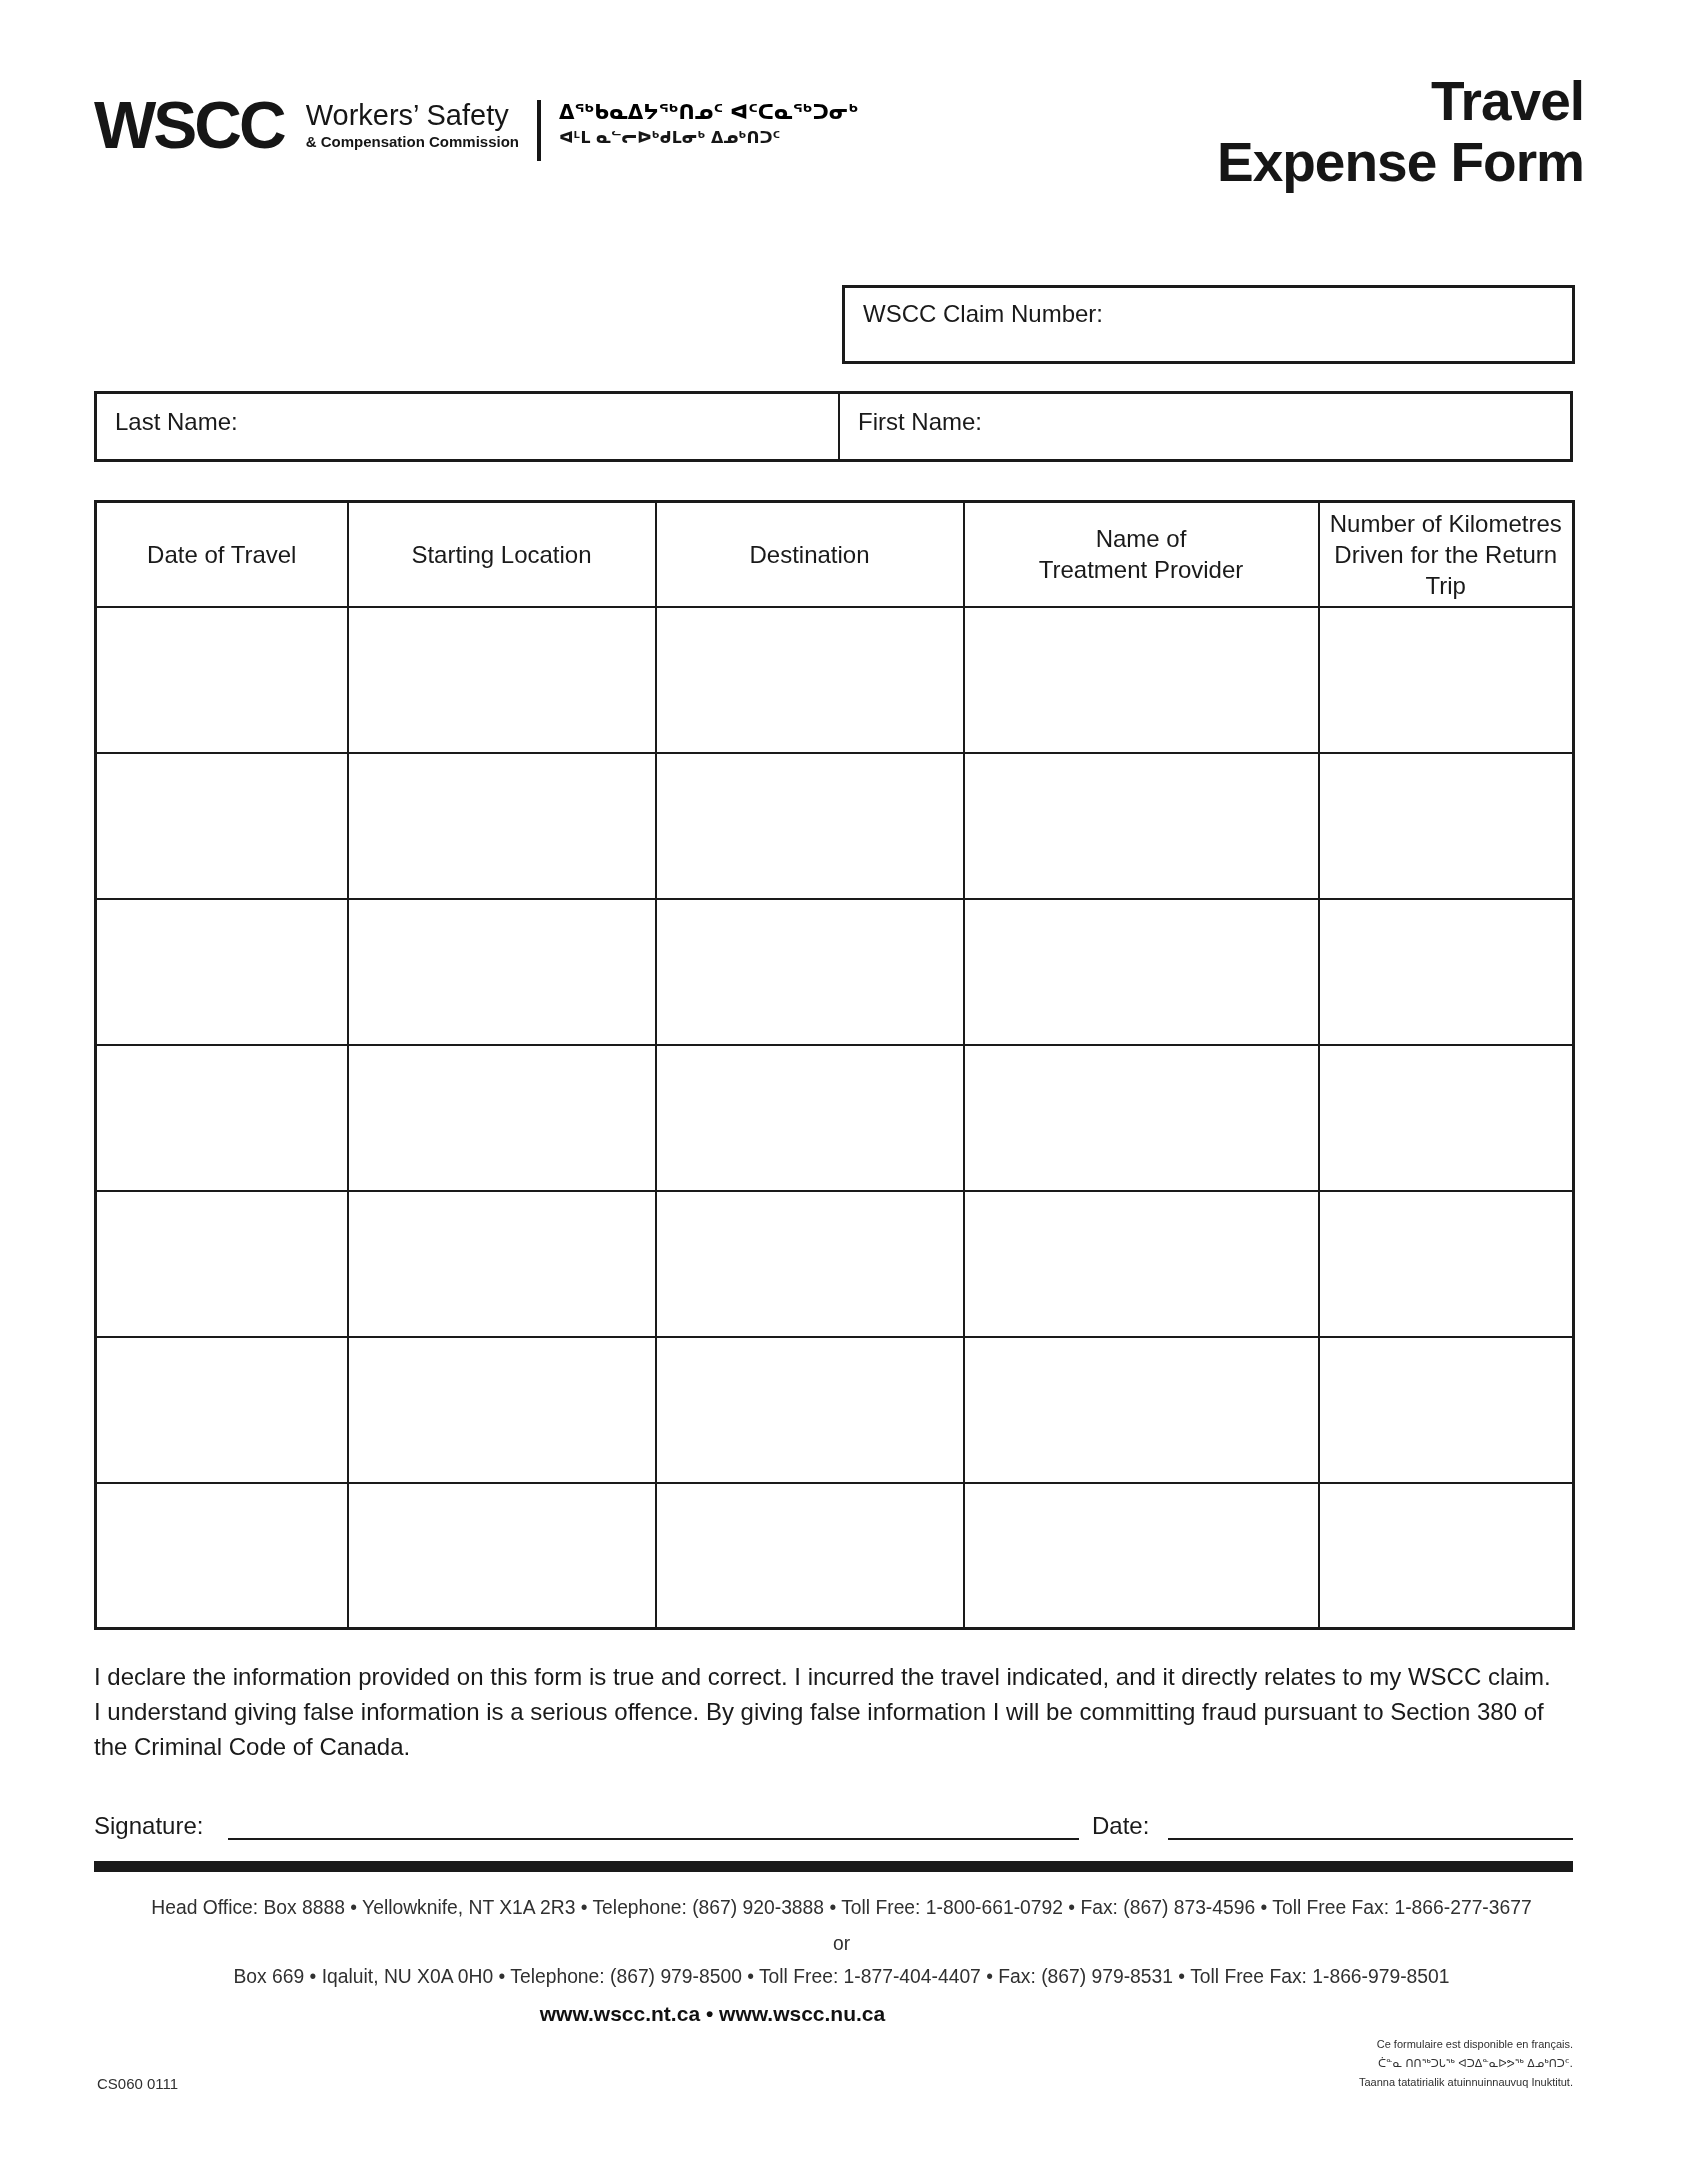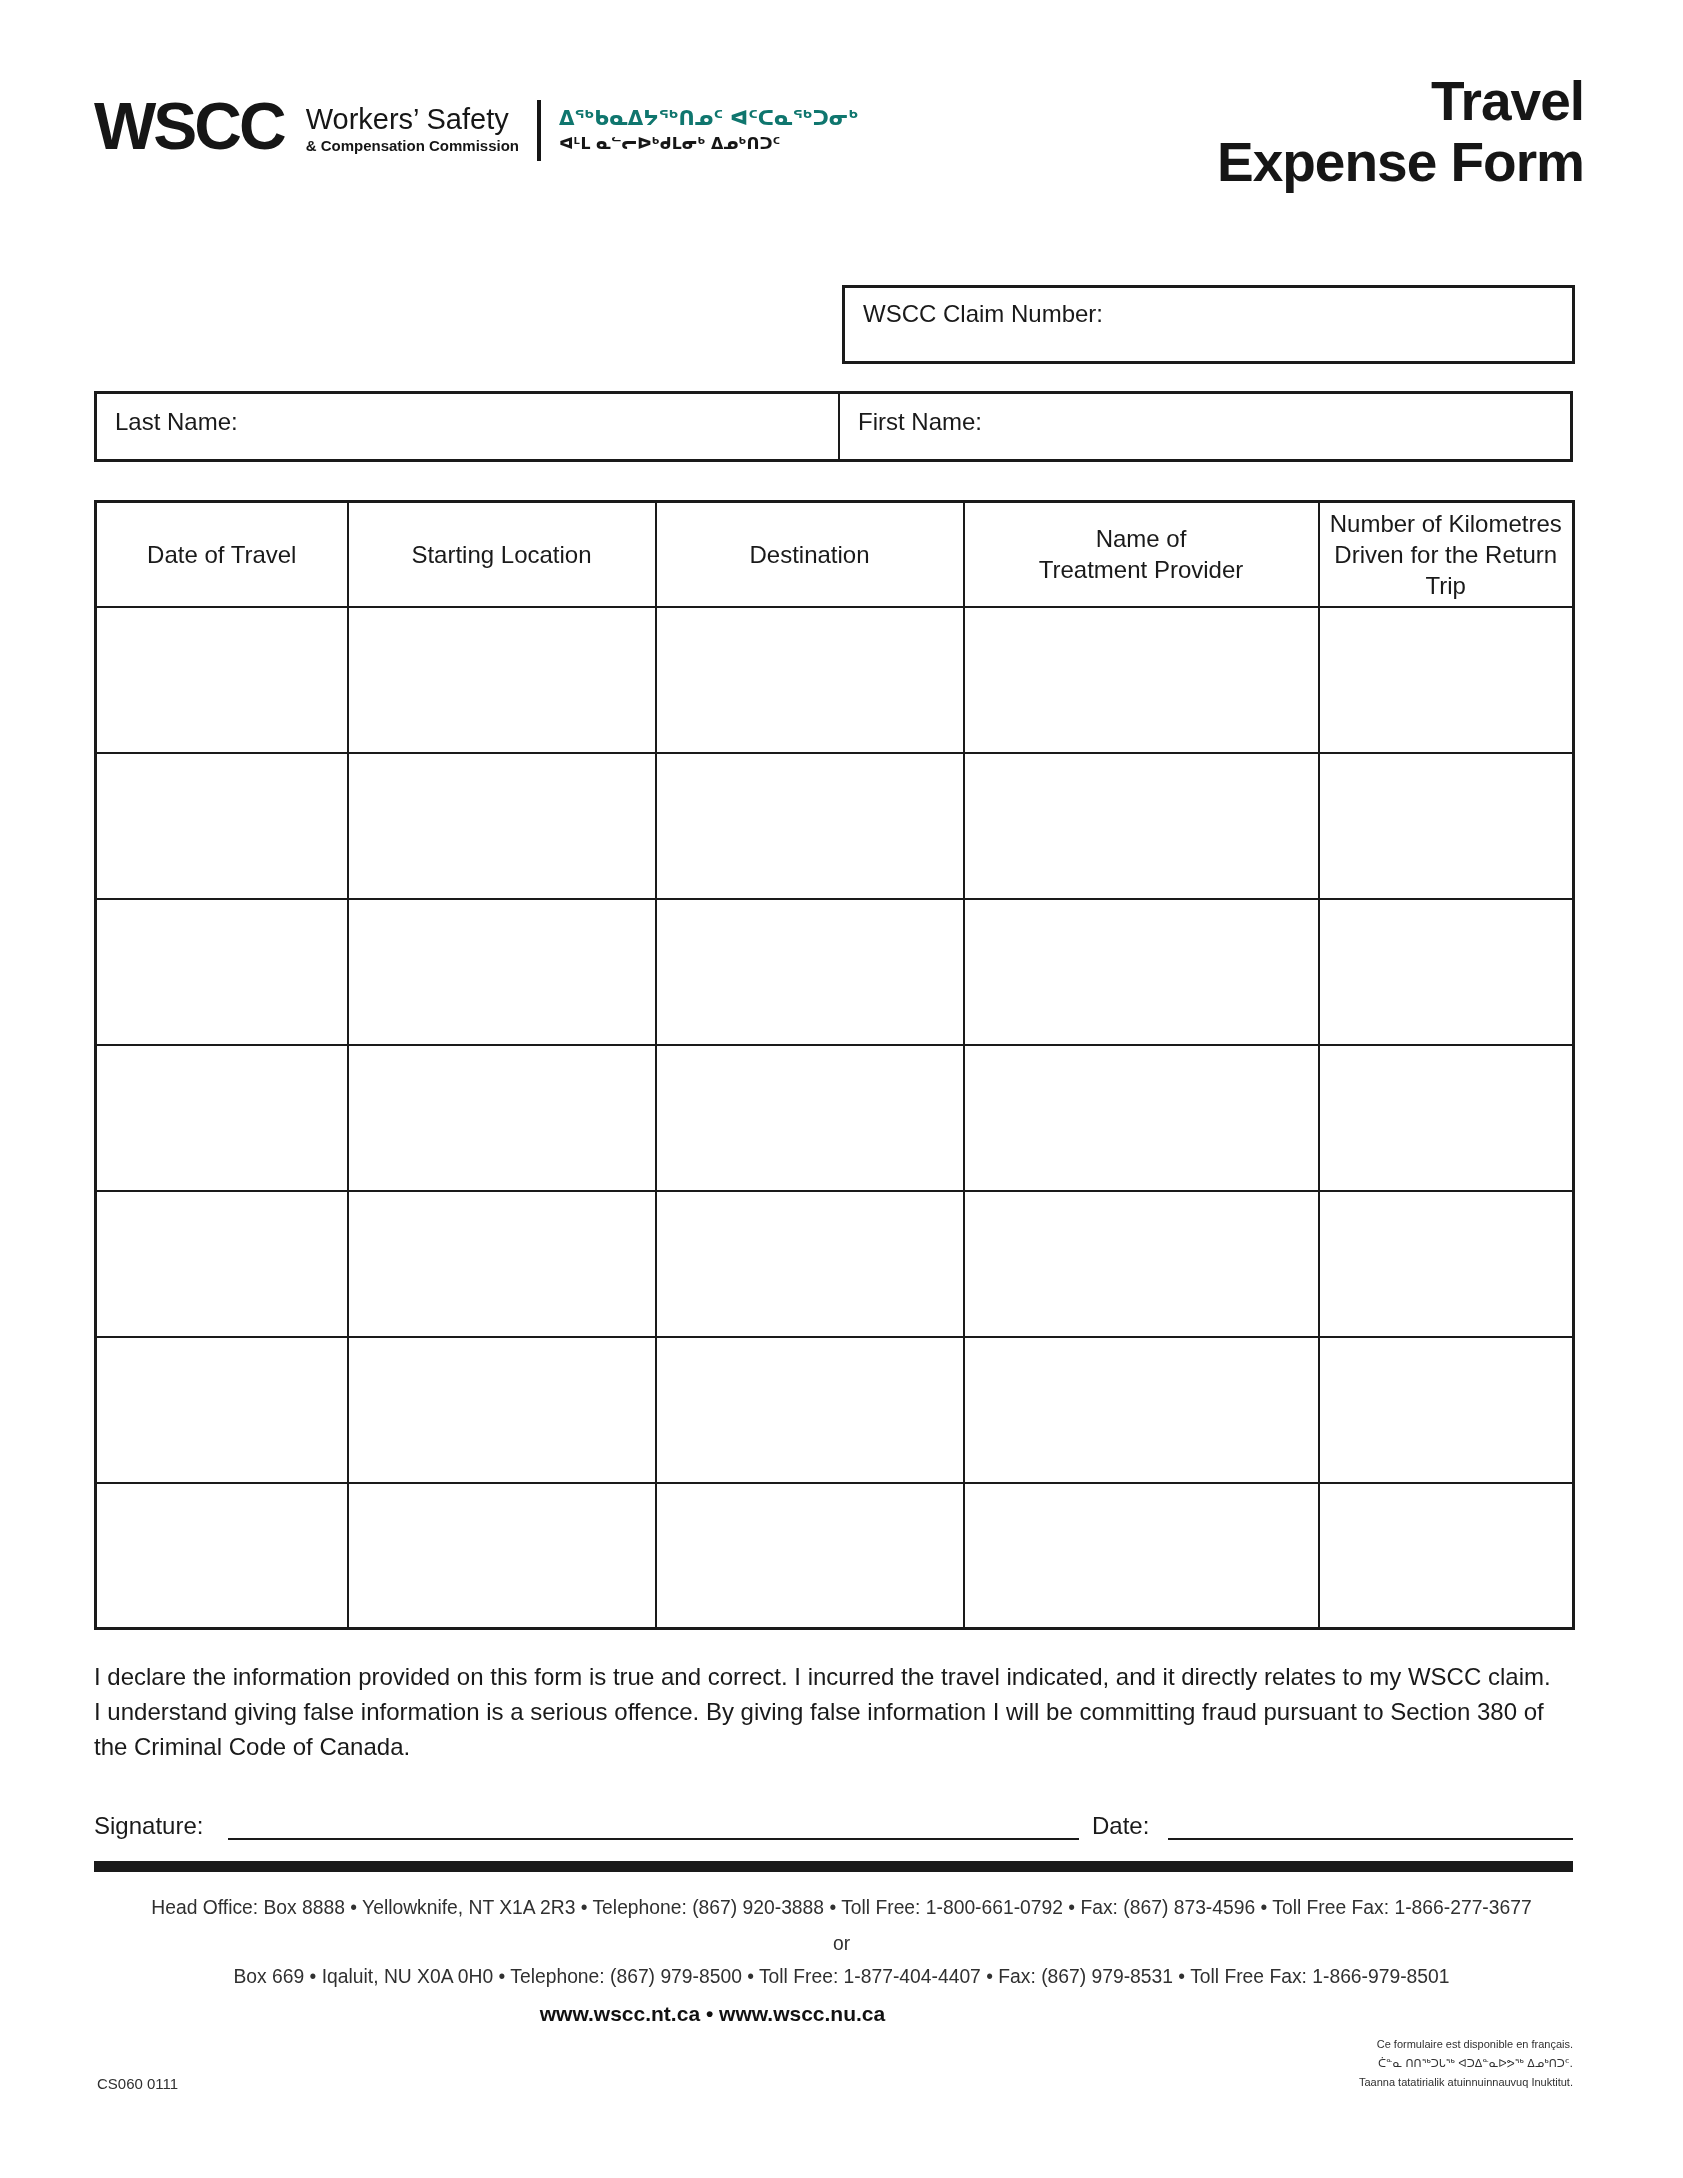--- a/index.html
+++ b/index.html
@@ -8,31 +8,31 @@
     position: relative;
     width: 1683px;
     height: 2178px;
     background: #ffffff;
     font-family: "Liberation Sans", sans-serif;
     color: #1a1a1a;
   }
   .syll { font-family: "DejaVu Sans", sans-serif; }
 
   
-  .logo-wrap { position: absolute; left: 94px; top: 91px; display: flex; align-items: center; }
+  .logo-wrap { position: absolute; left: 94px; top: 91px; display: flex; align-items: flex-start; }
   .logo-acronym {
     font-size: 66px; font-weight: bold; letter-spacing: -3px;
     line-height: 69px; color: #161616;
   }
   .logo-names { margin-left: 22px; margin-top: 8px; }
   .logo-name1 { font-size: 29px; line-height: 32px; color: #161616; }
   .logo-name2 { font-size: 15px; font-weight: bold; line-height: 22px; color: #161616; }
   .logo-divider { width: 4px; height: 61px; background: #161616; margin: 9px 0 0 18px; }
   .logo-syll { margin-left: 18px; margin-top: 8px; }
-  .logo-syll-1 { font-size: 20px; font-weight: bold; line-height: 27px; color: #0f766e; }
+  .logo-syll-1 { font-size: 20px; font-weight: bold; line-height: 27px; color: #000000; }
   .logo-syll-2 { font-size: 16px; font-weight: bold; line-height: 24px; color: #161616; }
 
   .form-title {
     position: absolute; right: 99px; top: 71px;
     text-align: right; font-weight: bold; color: #161616;
     font-size: 55px; line-height: 61px; letter-spacing: -1px;
   }
 
   
   .claim-box {

